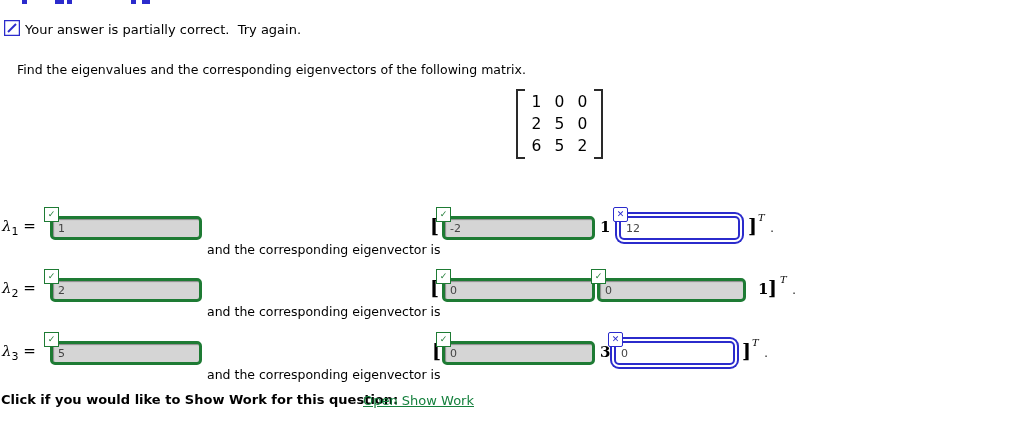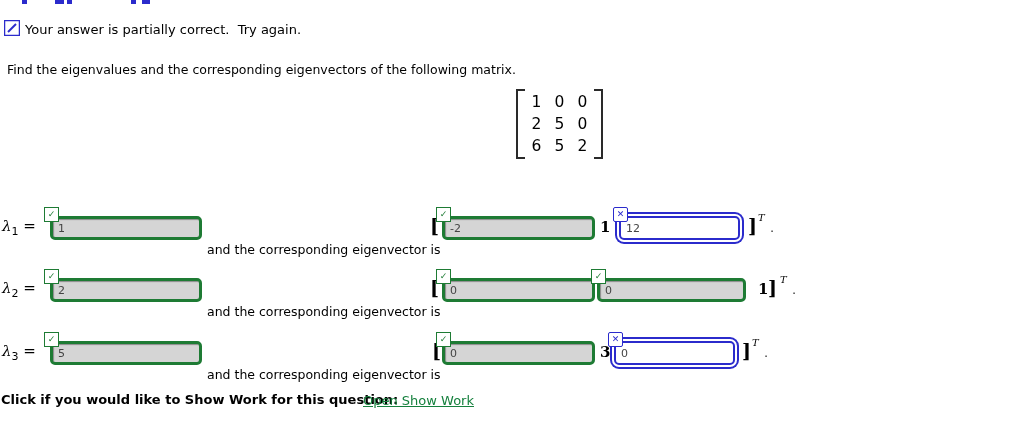--- a/index.html
+++ b/index.html
@@ -6,21 +6,21 @@
   body{font-family:"DejaVu Sans","Liberation Sans",sans-serif;color:#000;}
   #page{position:relative;width:882px;height:427px;background:#fff;overflow:hidden;}
 
   
   .frag{position:absolute;top:0;height:4px;background:#2b2bcc;}
 
   
   .alert-icon{position:absolute;left:4px;top:20px;width:16px;height:16px;}
   .alert-text{position:absolute;left:25px;top:22px;font-size:13px;white-space:pre;}
 
-  .stmt{position:absolute;left:7px;top:62px;font-size:12.5px;text-align:right;}
+  .stmt{position:absolute;left:17px;top:62px;font-size:12.5px;text-align:right;}
   .instr{position:absolute;left:1px;top:179px;font-size:12.5px;}
 
   
   .matrix{position:absolute;left:516px;top:89px;display:flex;align-items:stretch;}
   .brak{width:7px;}
   .brak.l{border:2px solid #2a2a2a;border-right:none;}
   .brak.r{border:2px solid #2a2a2a;border-left:none;}
   .mgrid{display:grid;grid-template-columns:repeat(3,17px);column-gap:6px;
          padding:2px 3px;font-size:15.5px;line-height:22px;text-align:center;
          font-family:"DejaVu Sans",sans-serif;font-weight:500;}

